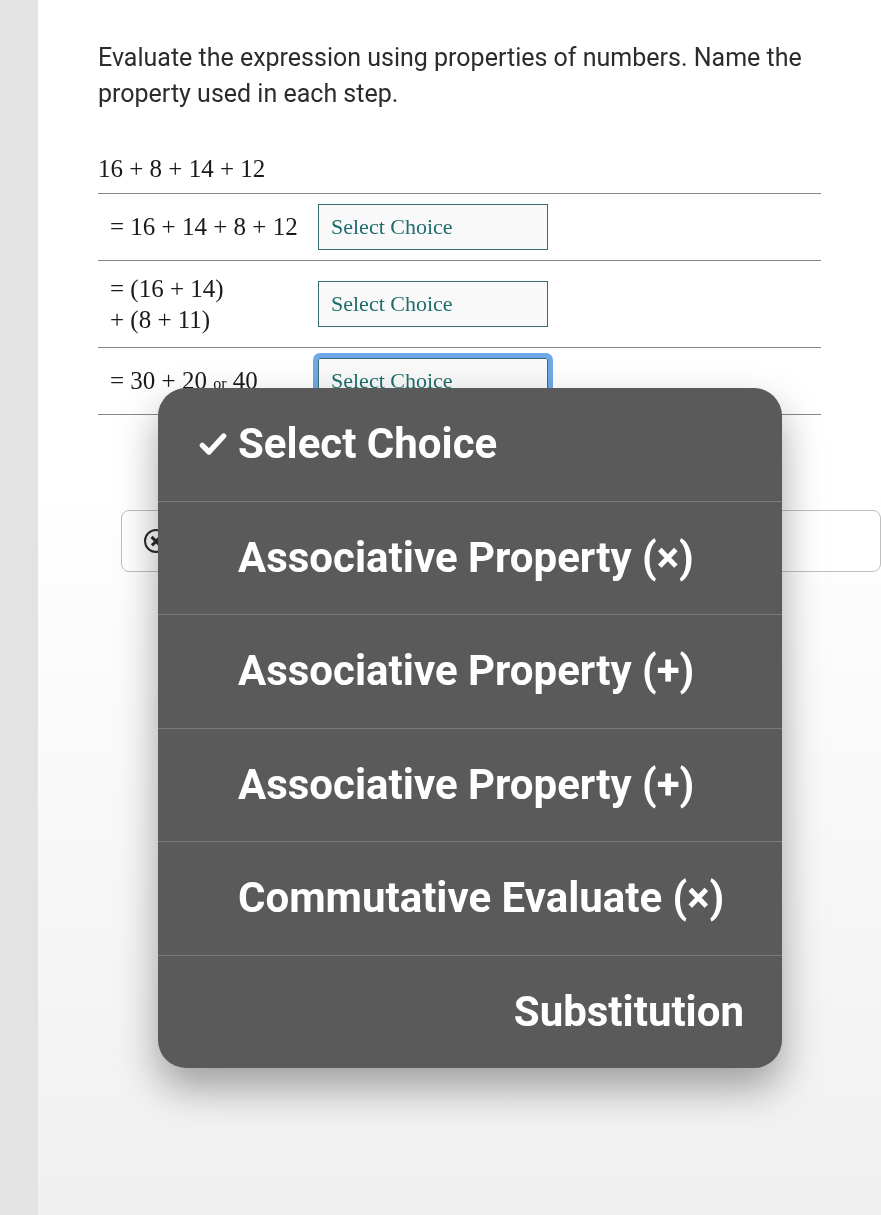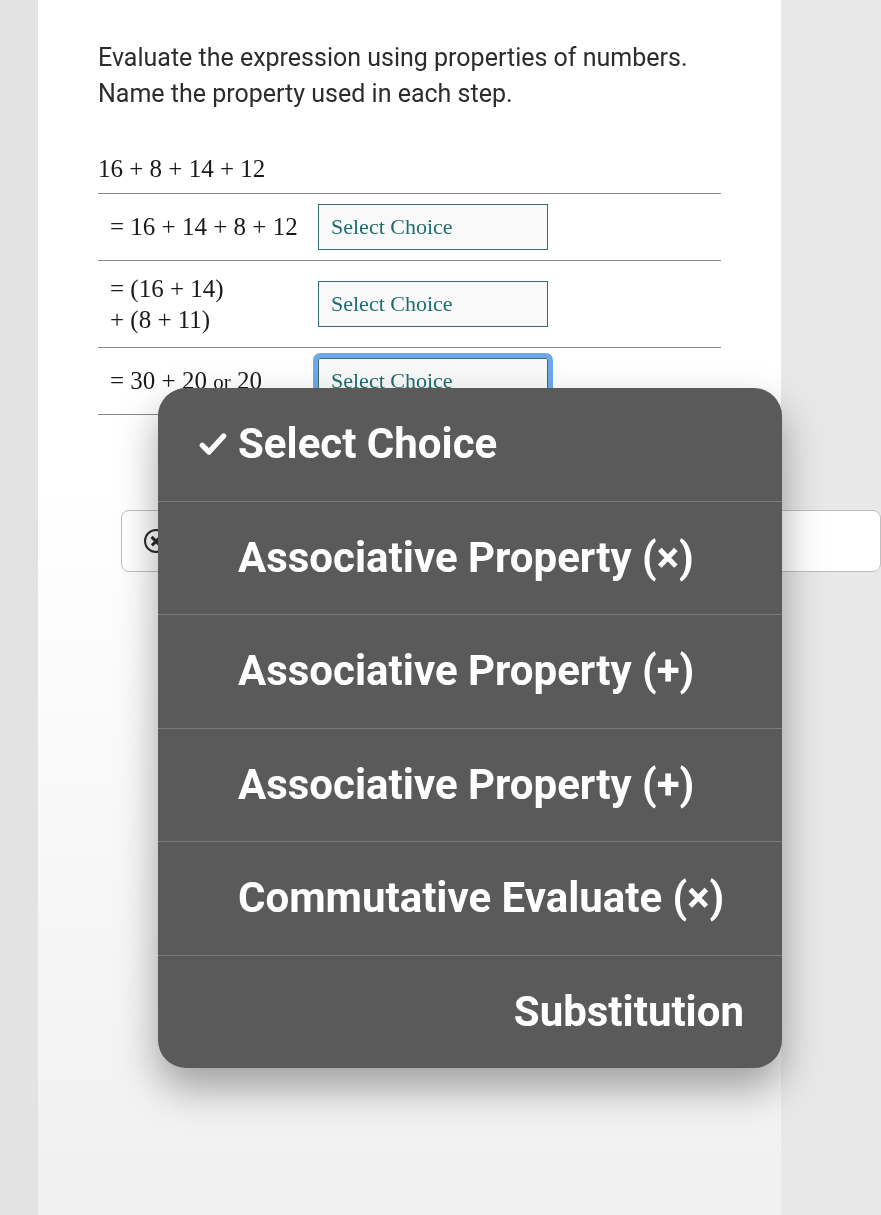--- a/index.html
+++ b/index.html
@@ -11,21 +11,21 @@
   }
   .left-strip {
     position: absolute;
     left: 0; top: 0;
     width: 38px; height: 1215px;
     background: #e3e3e3;
   }
   .page {
     position: absolute;
     left: 38px; top: 0;
-    width: 743px; height: 1215px;
+    width: 843px; height: 1215px;
     background: linear-gradient(180deg, #ffffff 0%, #ffffff 40%, #f0f0f0 100%);
   }
   .content {
     padding: 40px 60px 0 60px;
   }
   .prompt {
     font-size: 25px;
     color: #2c2c2c;
     line-height: 1.45;
     margin-bottom: 32px;
@@ -130,21 +130,21 @@
     justify-content: center;
   }
   .dd-check svg { width: 32px; height: 32px; }
   .dd-text {
     font-size: 42px;
     font-weight: 700;
     color: #ffffff;
     line-height: 1.25;
   }
   .dd-spacer { width: 50px; flex: 0 0 50px; }
-  .small-or { font-size: 21px; }
+  .small-or { font-size: 16px; }
 </style>
 </head>
 <body>
 
 <div class="left-strip"></div>
 
 <div class="page">
 
   <div class="content">
 
@@ -171,21 +171,21 @@
             <span>= (16 + 14)</span><br>
             <span>+ (8 + 11)</span>
           </div>
         </td>
         <td class="choice-cell">
           <div class="select-choice">Select Choice</div>
         </td>
       </tr>
       <tr>
         <td class="expr-cell">
-          <span class="expr-text"><span>= 30 + 20 </span><span class="small-or">or</span><span> 20</span></span>
+          <span class="expr-text"><span>= 30 + 20 </span><span class="small-or">or</span><span> 40</span></span>
         </td>
         <td class="choice-cell">
           <div class="select-choice focused">Select Choice</div>
         </td>
       </tr>
     </tbody>
       </table>
 
   </div>
 

